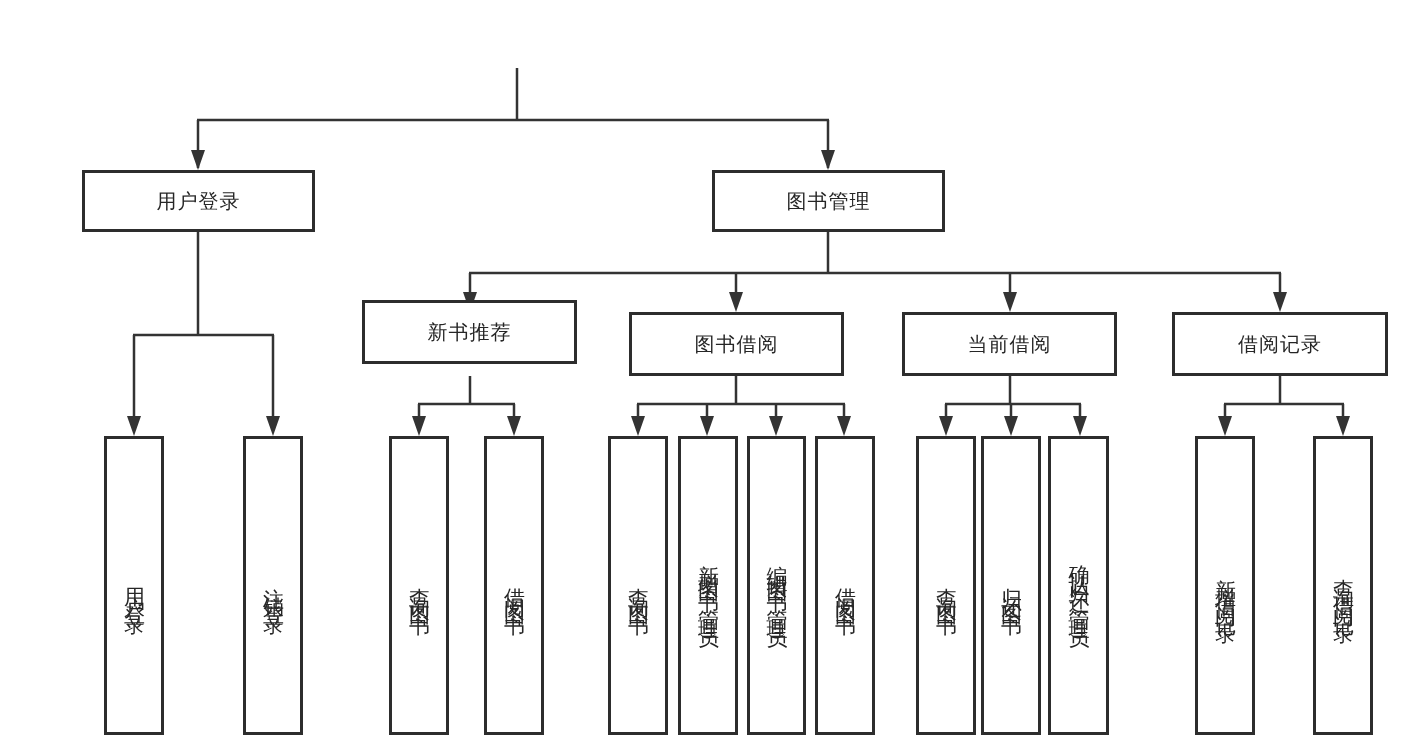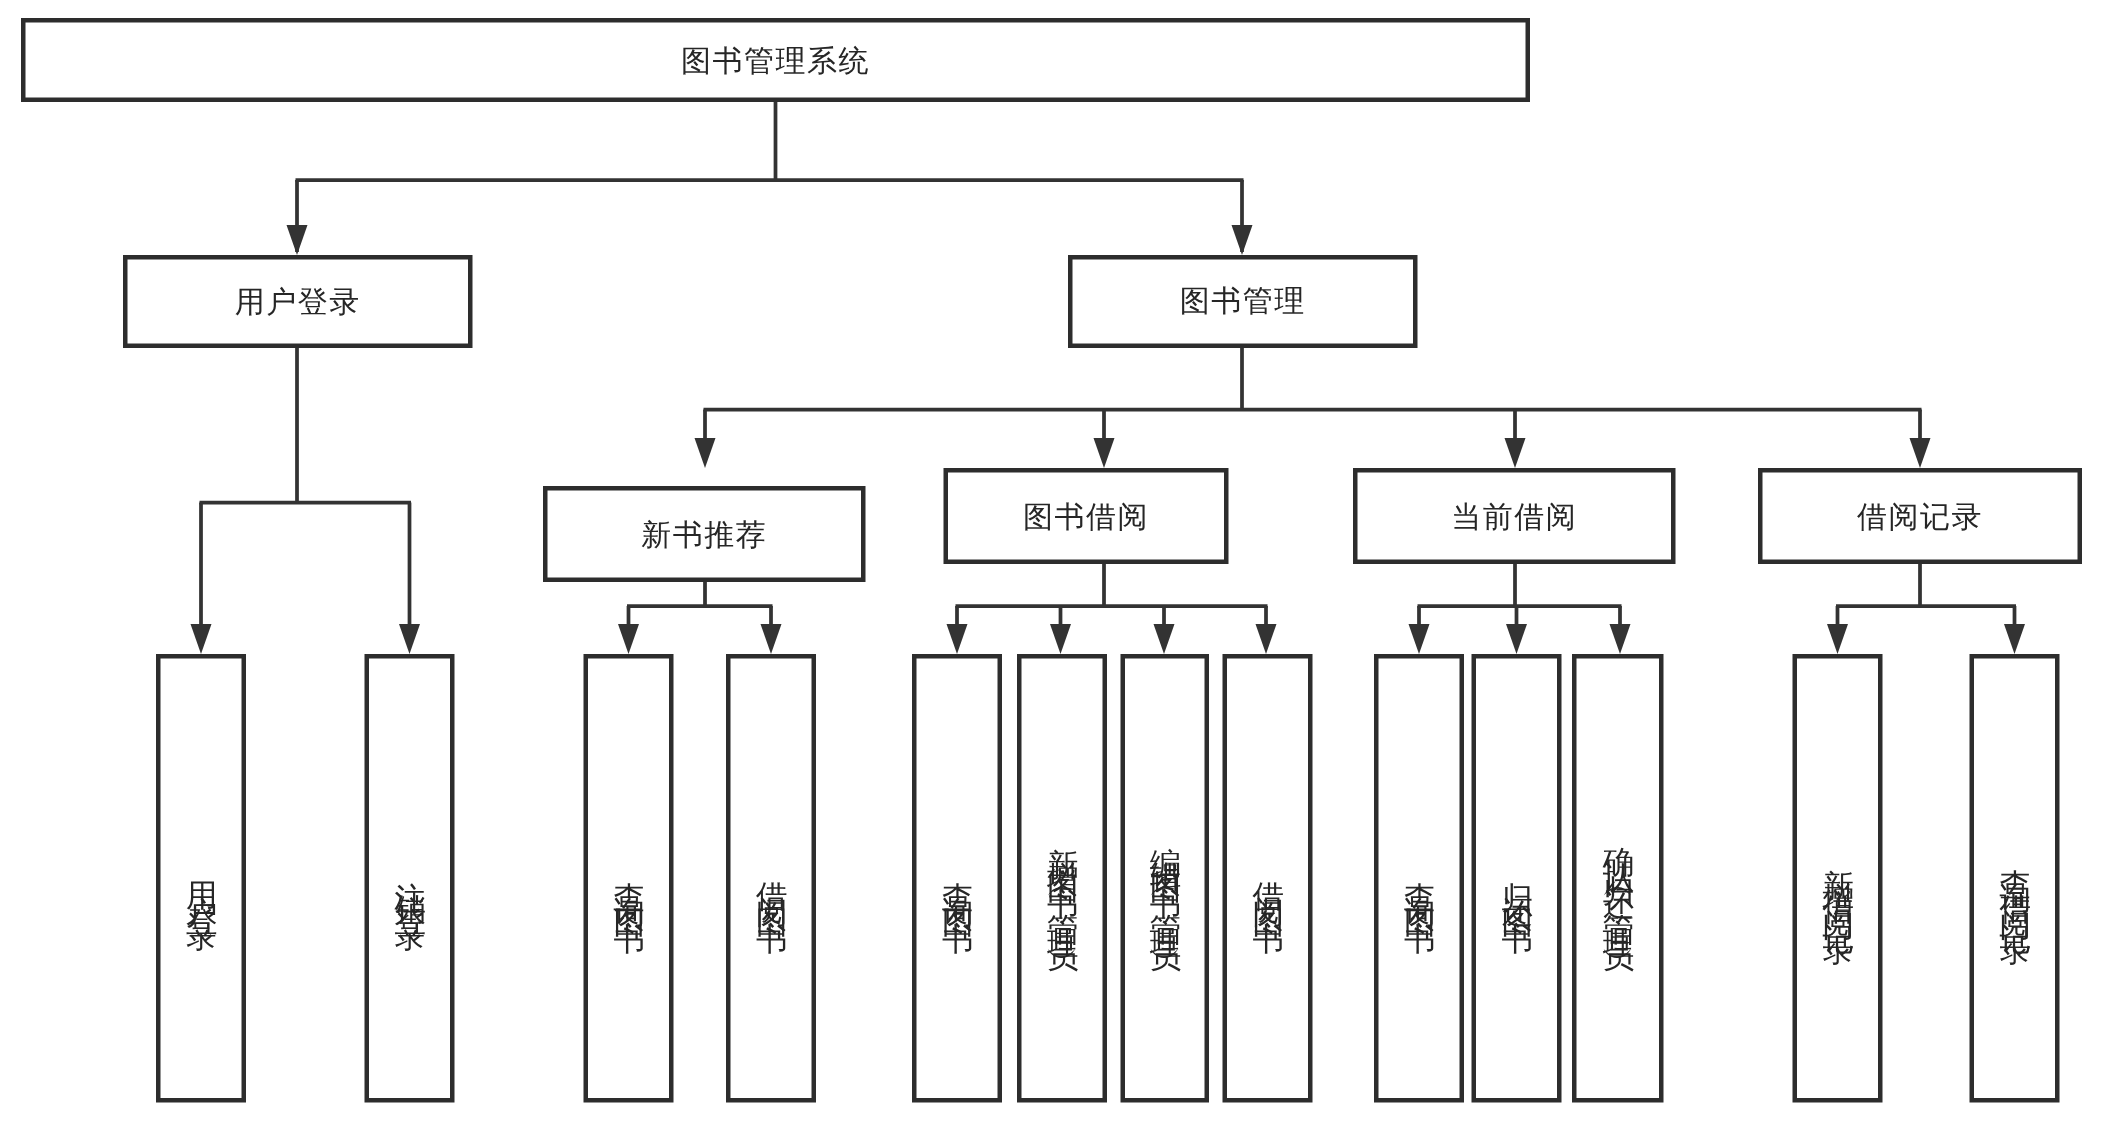--- a/index.html
+++ b/index.html
@@ -125,27 +125,26 @@
     <polygon points="1073,416 1087,416 1080,436"></polygon>
 
     <line x1="1280" y1="376" x2="1280" y2="405"></line>
     <line x1="1224" y1="404" x2="1344" y2="404"></line>
     <line x1="1225" y1="404" x2="1225" y2="420"></line>
     <polygon points="1218,416 1232,416 1225,436"></polygon>
     <line x1="1343" y1="404" x2="1343" y2="420"></line>
     <polygon points="1336,416 1350,416 1343,436"></polygon>
   </svg>
 
-  <div class="node h-node" style="left:14px; top:12px; width:1006px; height:56px;">图书管理系统</div>
 
   <div class="node h-node" style="left:82px; top:170px; width:233px; height:62px;">用户登录</div>
   <div class="node h-node" style="left:712px; top:170px; width:233px; height:62px;font-family:Liberation Serif, serif;">图书管理</div>
 
-  <div class="node h-node" style="left:362px; top:324px; width:215px; height:64px;">新书推荐</div>
-  <div class="node h-node" style="left:629px; top:312px; width:190px; height:64px;text-align:right;">图书借阅</div>
+  <div class="node h-node" style="left:362px; top:300px; width:215px; height:64px;">新书推荐</div>
+  <div class="node h-node" style="left:629px; top:312px; width:215px; height:64px;text-align:right;">图书借阅</div>
   <div class="node h-node" style="left:902px; top:312px; width:215px; height:64px;">当前借阅</div>
   <div class="node h-node" style="left:1172px; top:312px; width:216px; height:64px;">借阅记录</div>
 
   <div class="node v-node" style="left:104px; top:436px; width:60px; height:299px;">用户登录</div>
   <div class="node v-node" style="left:243px; top:436px; width:60px; height:299px;">注销登录</div>
 
   <div class="node v-node" style="left:389px; top:436px; width:60px; height:299px;">查询图书</div>
   <div class="node v-node" style="left:484px; top:436px; width:60px; height:299px;">借阅图书</div>
 
   <div class="node v-node" style="left:608px; top:436px; width:60px; height:299px;">查询图书</div>

